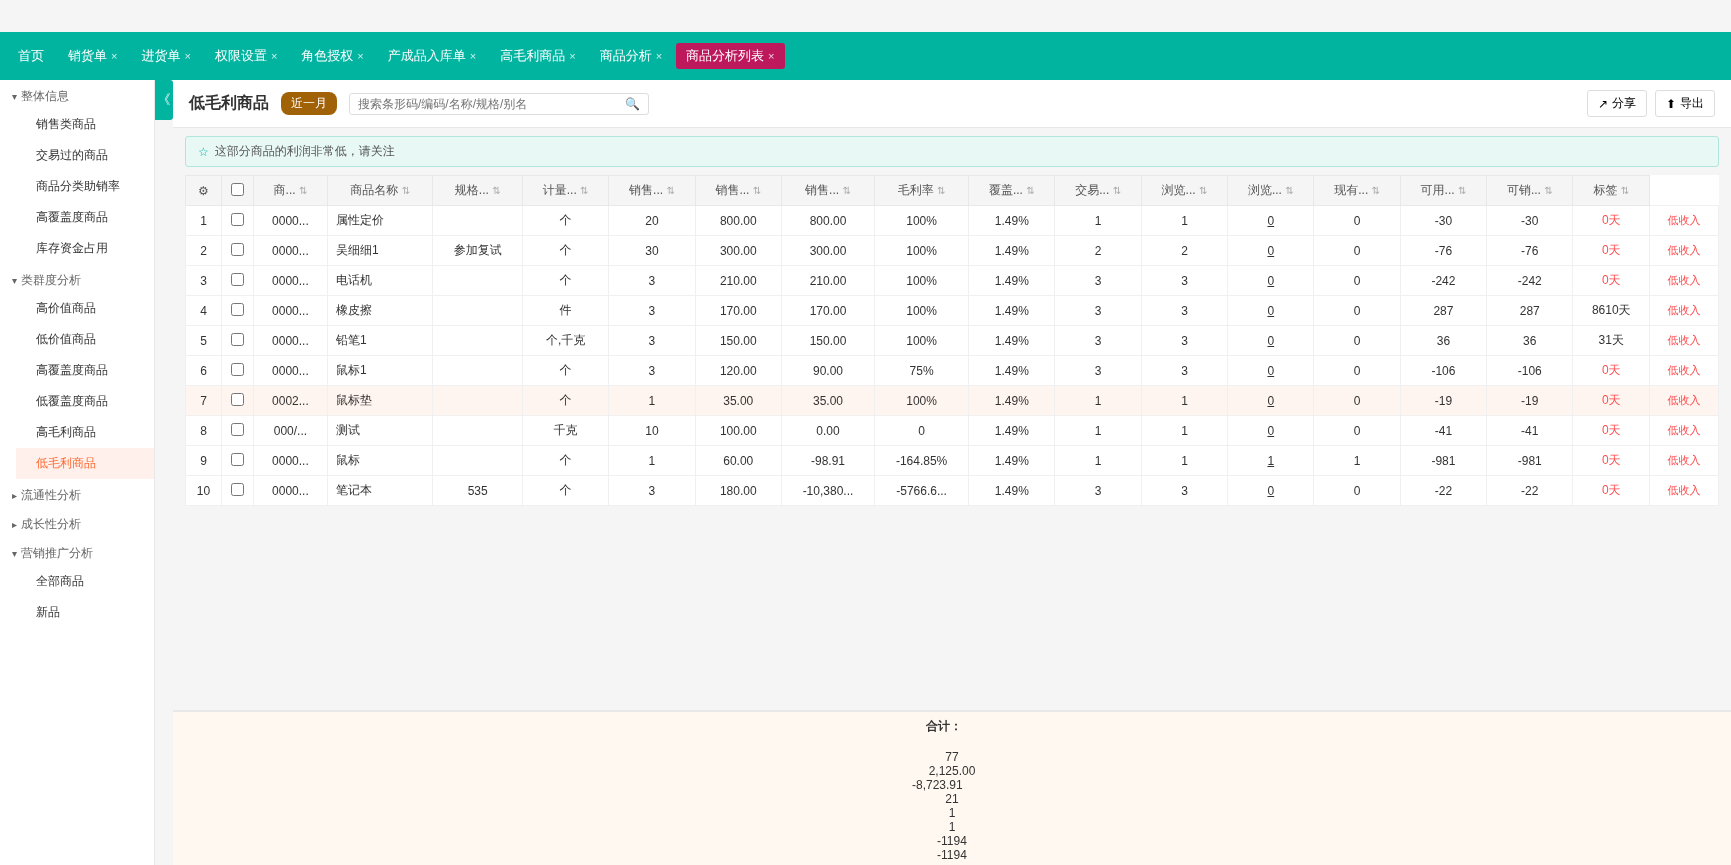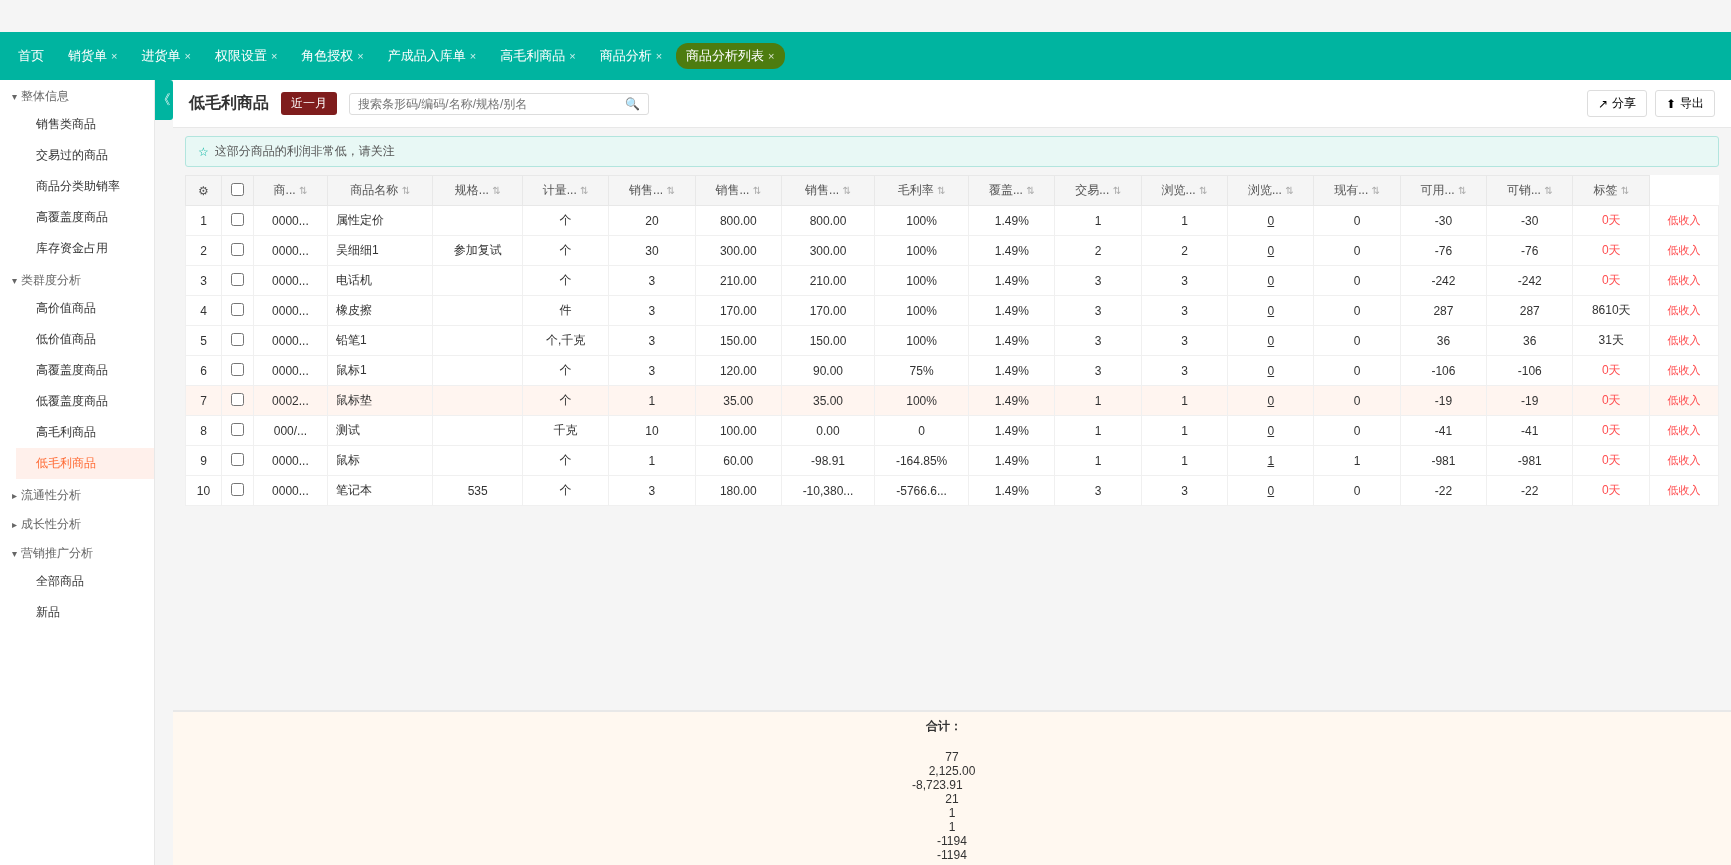--- a/index.html
+++ b/index.html
@@ -19,21 +19,21 @@
       color: #fff;
       padding: 4px 10px;
       cursor: pointer;
       border-radius: 3px;
       font-size: 13px;
       white-space: nowrap;
       display: flex;
       align-items: center;
       gap: 4px;
     }
-    .nav-item.active { background: #4d7c0f; border-radius: 12px; }
+    .nav-item.active { background: #be185d; }
     .nav-close { font-size: 11px; opacity: 0.8; cursor: pointer; }
 
     
     .main-layout {
       display: flex;
       height: calc(865px - 36px);
     }
 
     
     .sidebar {
@@ -79,25 +79,25 @@
       background: #fff;
       border-bottom: 1px solid #e8e8e8;
       gap: 12px;
     }
     .page-title {
       font-size: 16px;
       font-weight: bold;
       color: #333;
     }
     .filter-btn {
-      background: #7f1d1d;
+      background: #a16207;
       color: #fff;
       border: none;
       padding: 3px 10px;
-      border-radius: 3px;
+      border-radius: 8px;
       cursor: pointer;
       font-size: 12px;
     }
     .search-box {
       display: flex;
       align-items: center;
       border: 1px solid #ddd;
       border-radius: 3px;
       padding: 3px 8px;
       flex: 1;

